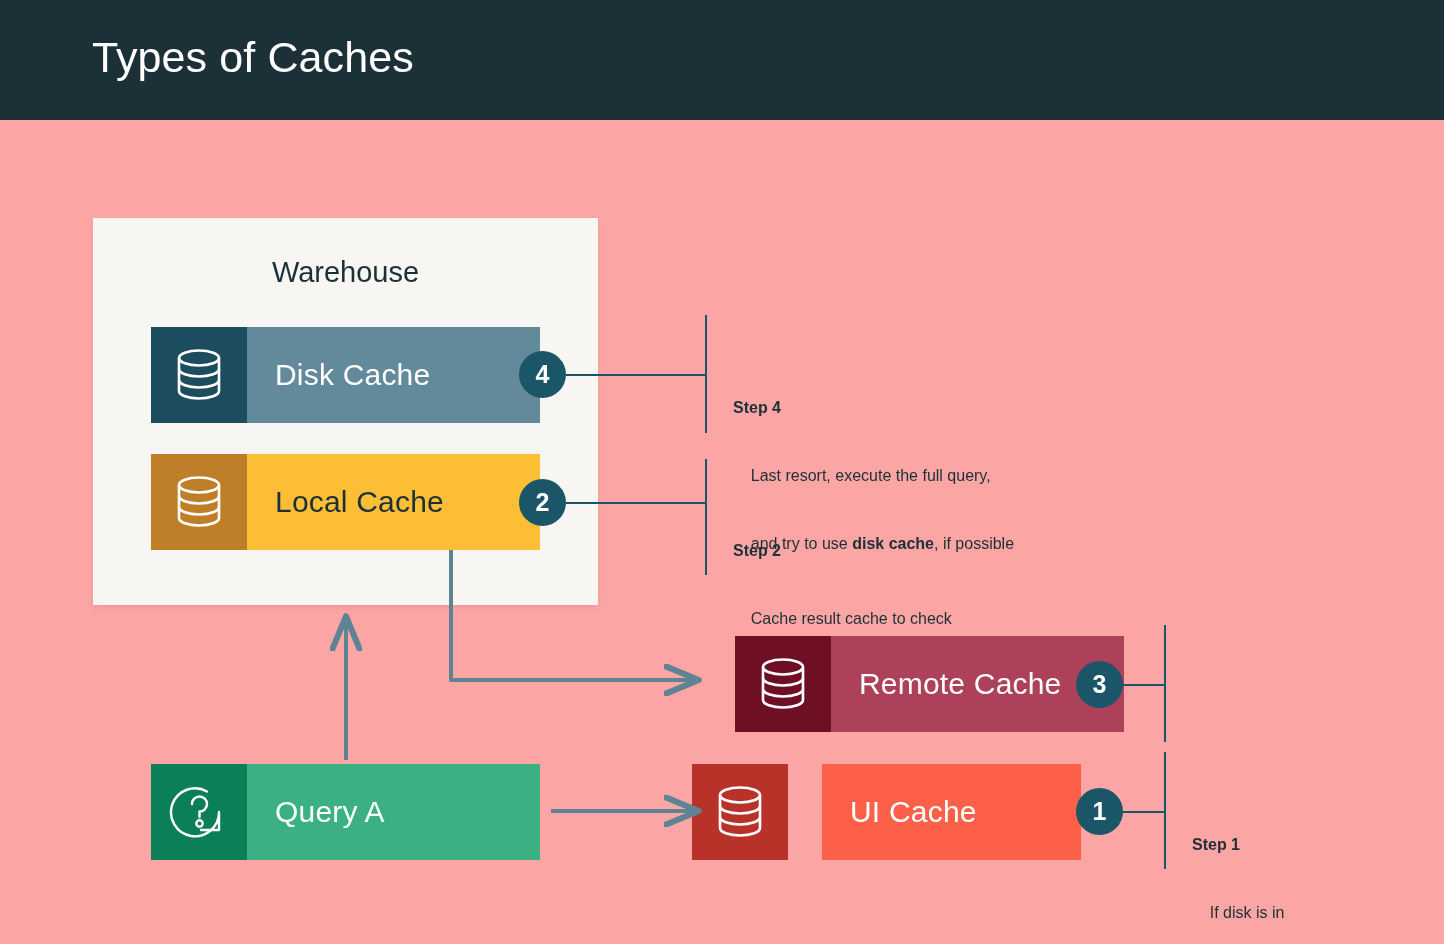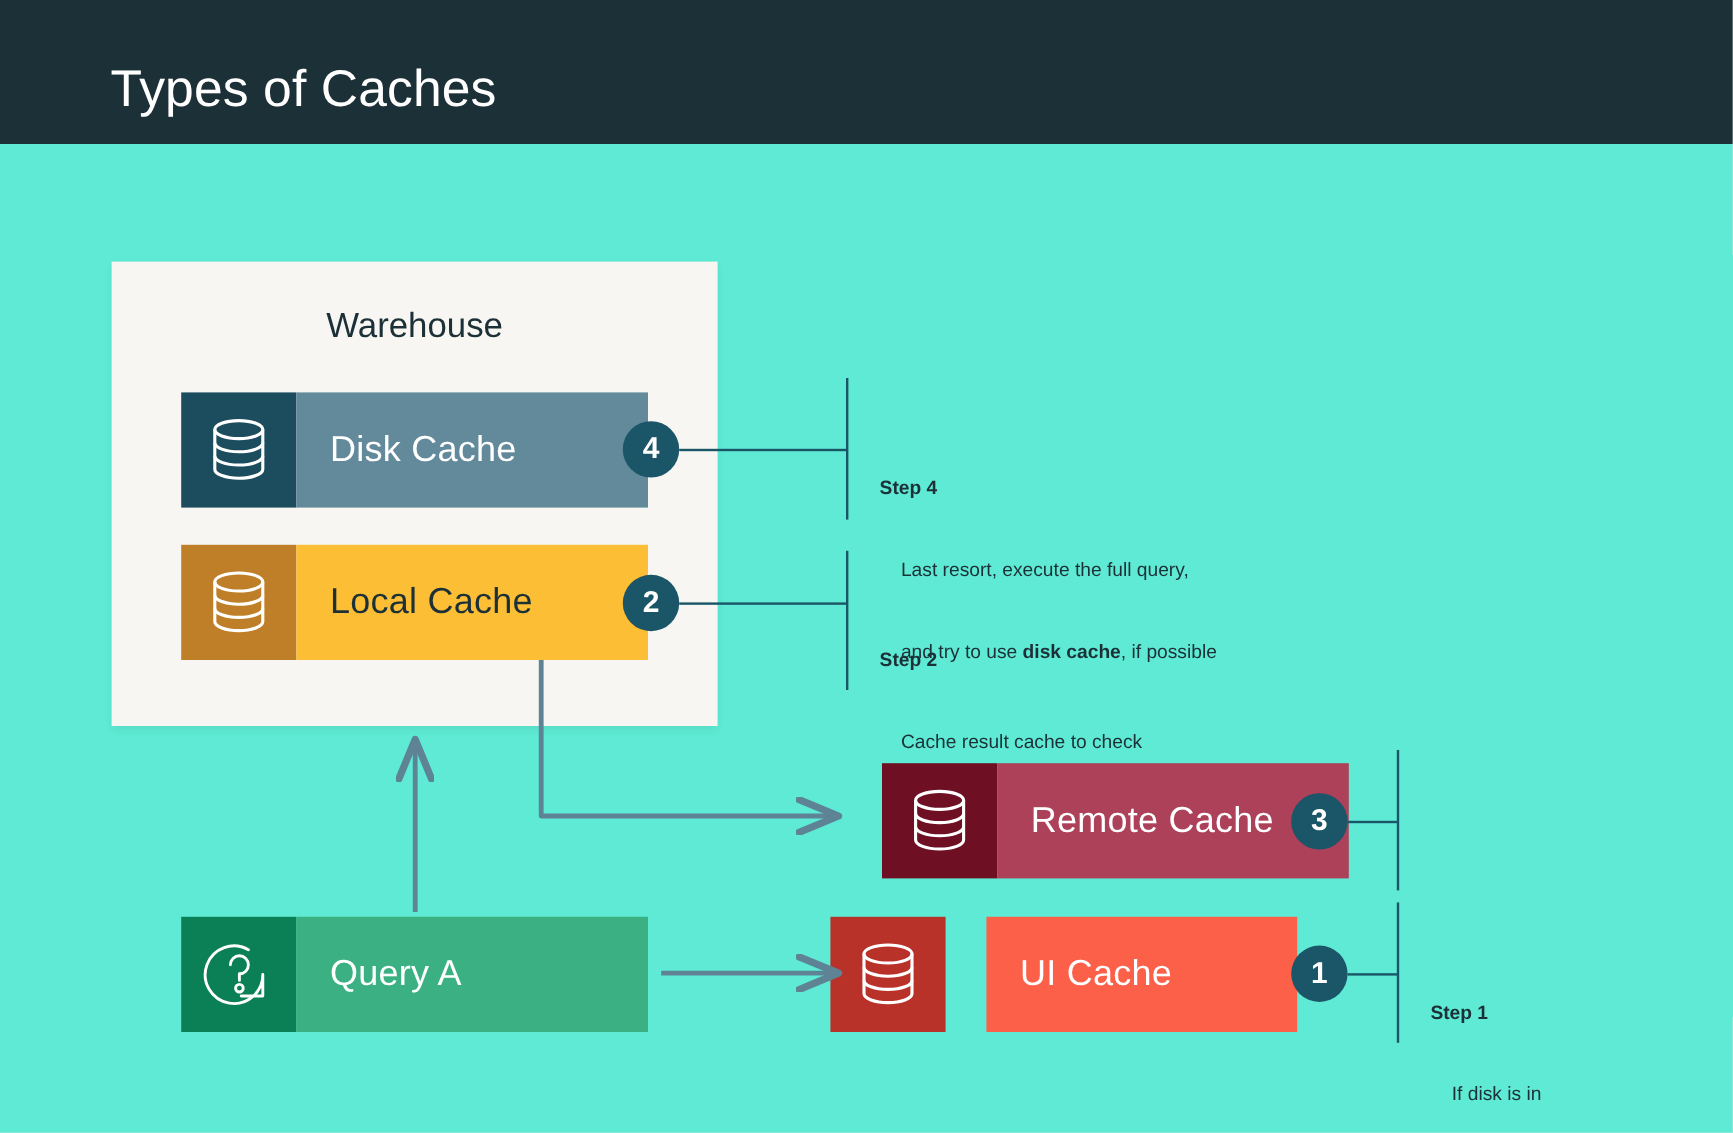--- a/index.html
+++ b/index.html
@@ -25,30 +25,29 @@
   }
   #page-title {
     position: absolute;
     left: 92px;
     top: 33px;
     font-size: 43px;
     font-weight: 400;
     color: #ffffff;
     letter-spacing: 0.1px;
     white-space: pre;
-    margin-top: 17px;
   }
 
   
   #canvas {
     position: absolute;
     left: 0; top: 120px;
     width: 1444px;
     height: 824px;
-    background: #5eead4;
+    background: #fca5a5;
   }
 
   
   #warehouse-panel {
     position: absolute;
     left: 93px;
     top: 98px;
     width: 505px;
     height: 387px;
     background: #f7f6f2;

